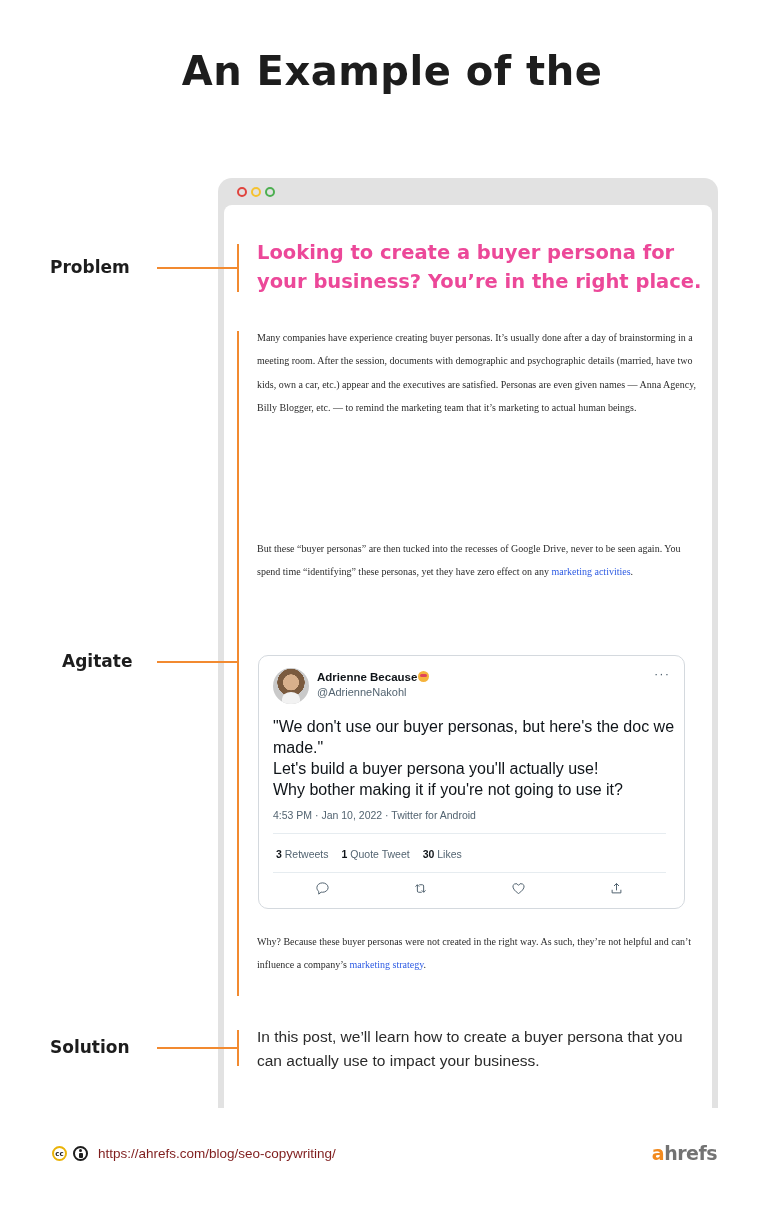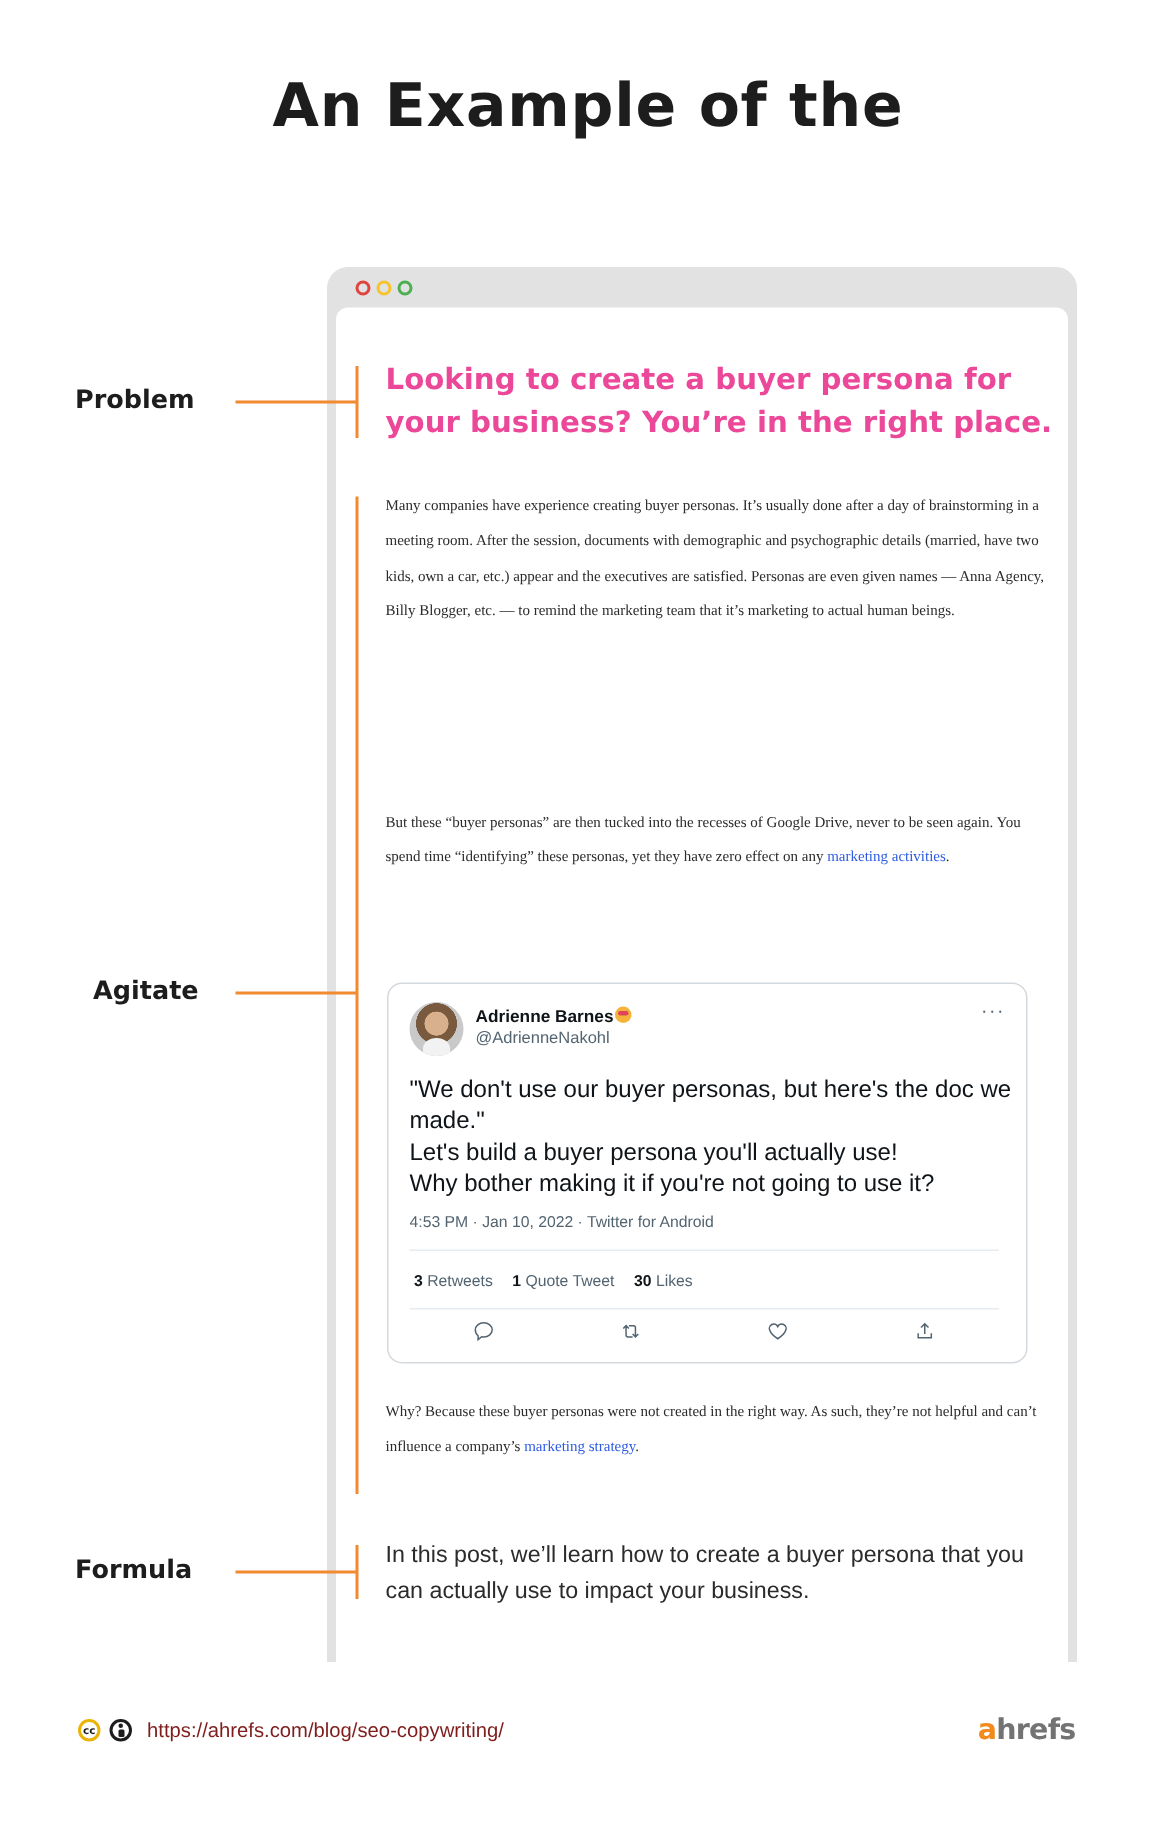--- a/index.html
+++ b/index.html
@@ -104,21 +104,21 @@
 </div>
 
 <div class="headline">Looking to create a buyer persona for your business? You’re in the right place.</div>
 
 <p class="para p1">Many companies have experience creating buyer personas. It’s usually done after a day of brainstorming in a meeting room. After the session, documents with demographic and psychographic details (married, have two kids, own a car, etc.) appear and the executives are satisfied. Personas are even given names — Anna Agency, Billy Blogger, etc. — to remind the marketing team that it’s marketing to actual human beings.</p>
 
 <p class="para p2"><span>But these “buyer personas” are then tucked into the recesses of Google Drive, never to be seen again. You spend time “identifying” these personas, yet they have zero effect on any </span><a>marketing activities</a><span>.</span></p>
 
 <div class="tweet">
   <div class="avatar"></div>
-  <div class="t-name"><span>Adrienne Barnes</span><span class="t-emoji"></span></div>
+  <div class="t-name"><span>Adrienne Because</span><span class="t-emoji"></span></div>
   <div class="t-handle">@AdrienneNakohl</div>
   <div class="t-more">···</div>
   <div class="t-body">
     <div>"We don't use our buyer personas, but here's the doc we made."</div>
     <div>Let's build a buyer persona you'll actually use!</div>
     <div>Why bother making it if you're not going to use it?</div>
   </div>
   <div class="t-meta">4:53 PM · Jan 10, 2022 · Twitter for Android</div>
   <div class="t-sep1"></div>
   <div class="t-stats">
@@ -156,21 +156,21 @@
 <p class="para p4">In this post, we’ll learn how to create a buyer persona that you can actually use to impact your business.</p>
 
 <div class="label" style="top:257px">Problem</div>
 <div class="hline" style="left:157px; top:267px; width:81px;"></div>
 <div class="vline" style="left:237px; top:244px; height:48px;"></div>
 
 <div class="label" style="top:651px; left:62px">Agitate</div>
 <div class="hline" style="left:157px; top:661px; width:81px;"></div>
 <div class="vline" style="left:237px; top:331px; height:665px;"></div>
 
-<div class="label" style="top:1037px">Formula</div>
+<div class="label" style="top:1037px">Solution</div>
 <div class="hline" style="left:157px; top:1047px; width:81px;"></div>
 <div class="vline" style="left:237px; top:1030px; height:36px;"></div>
 
 <div class="footer">
   <span class="cc">cc</span>
   <span class="by"></span>
   <span class="url">https://ahrefs.com/blog/seo-copywriting/</span>
 </div>
 <div class="logo"><span class="a">a</span><span class="rest">hrefs</span></div>
 

